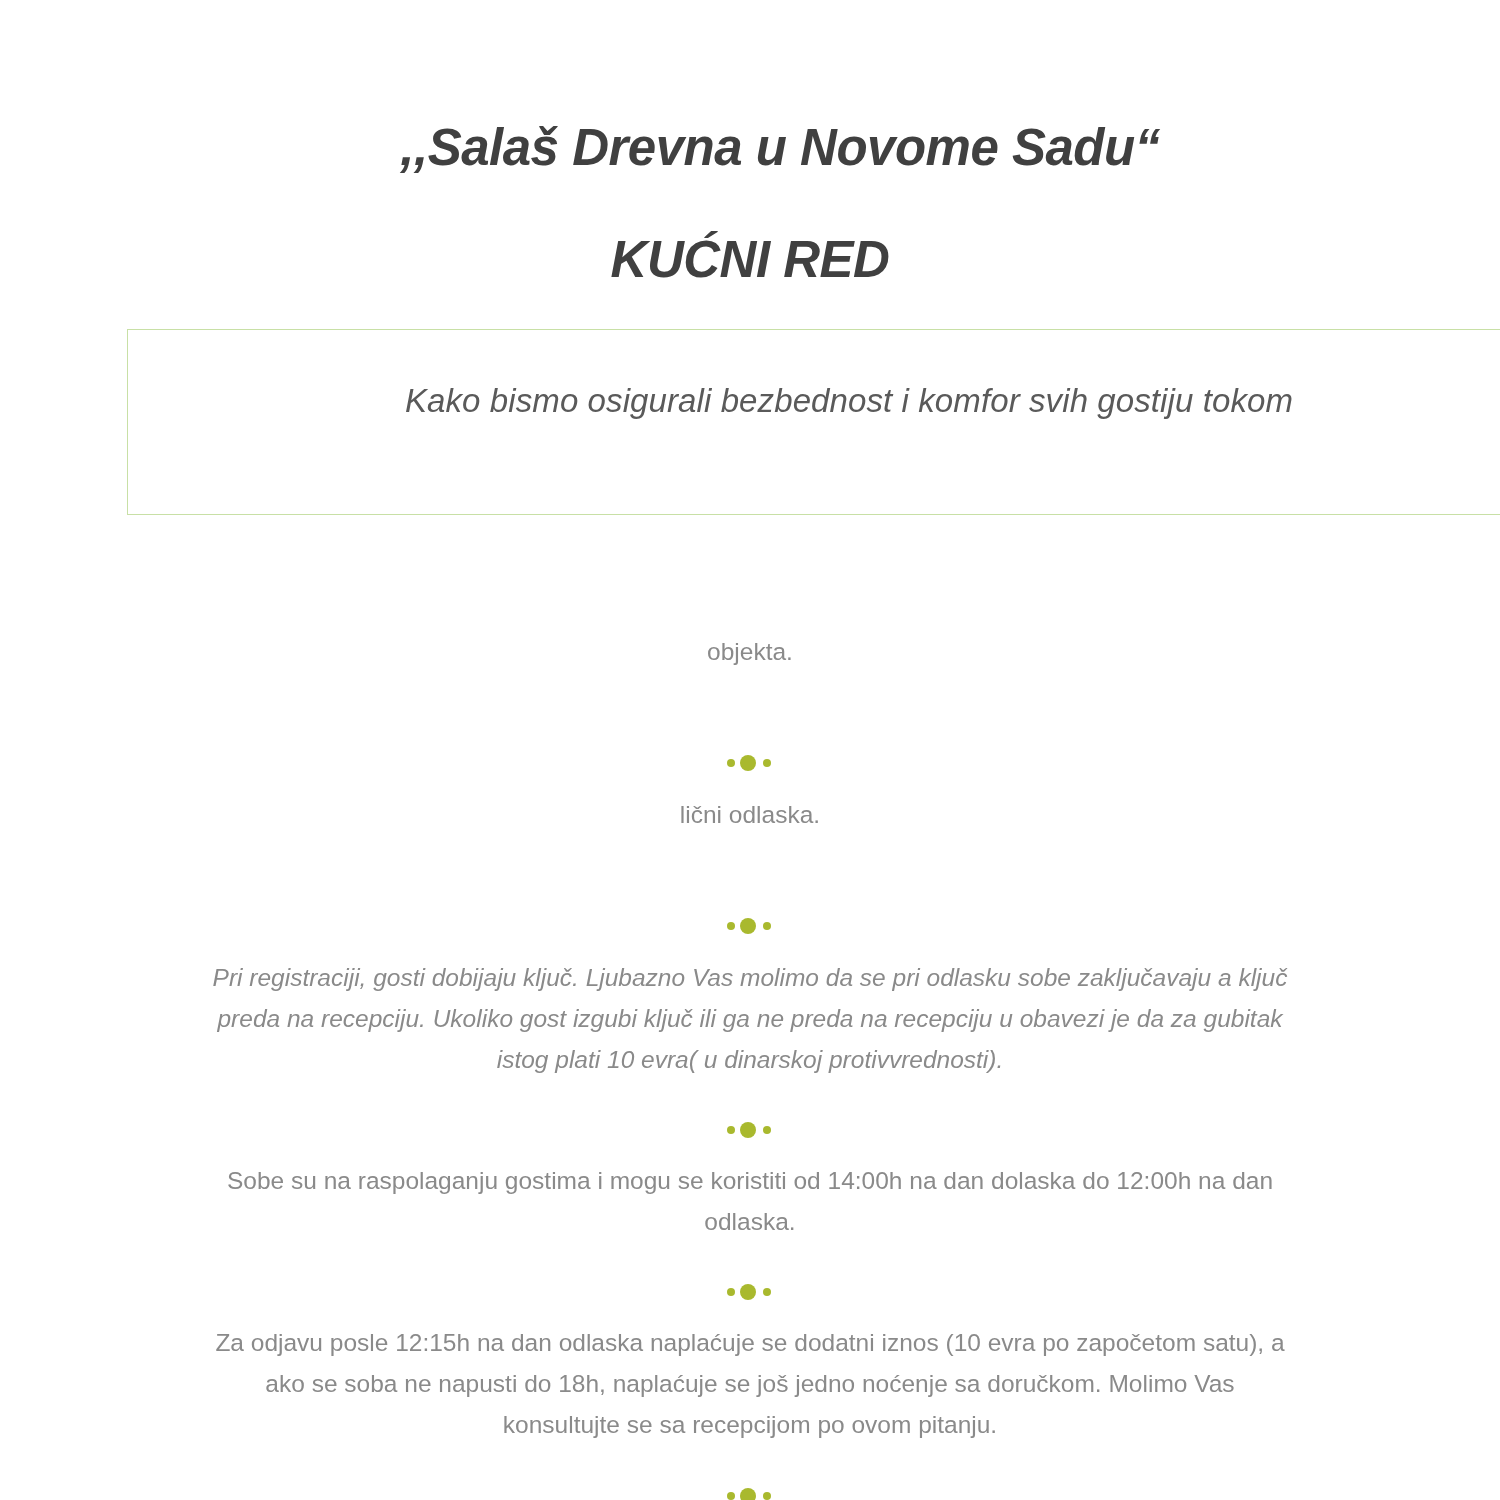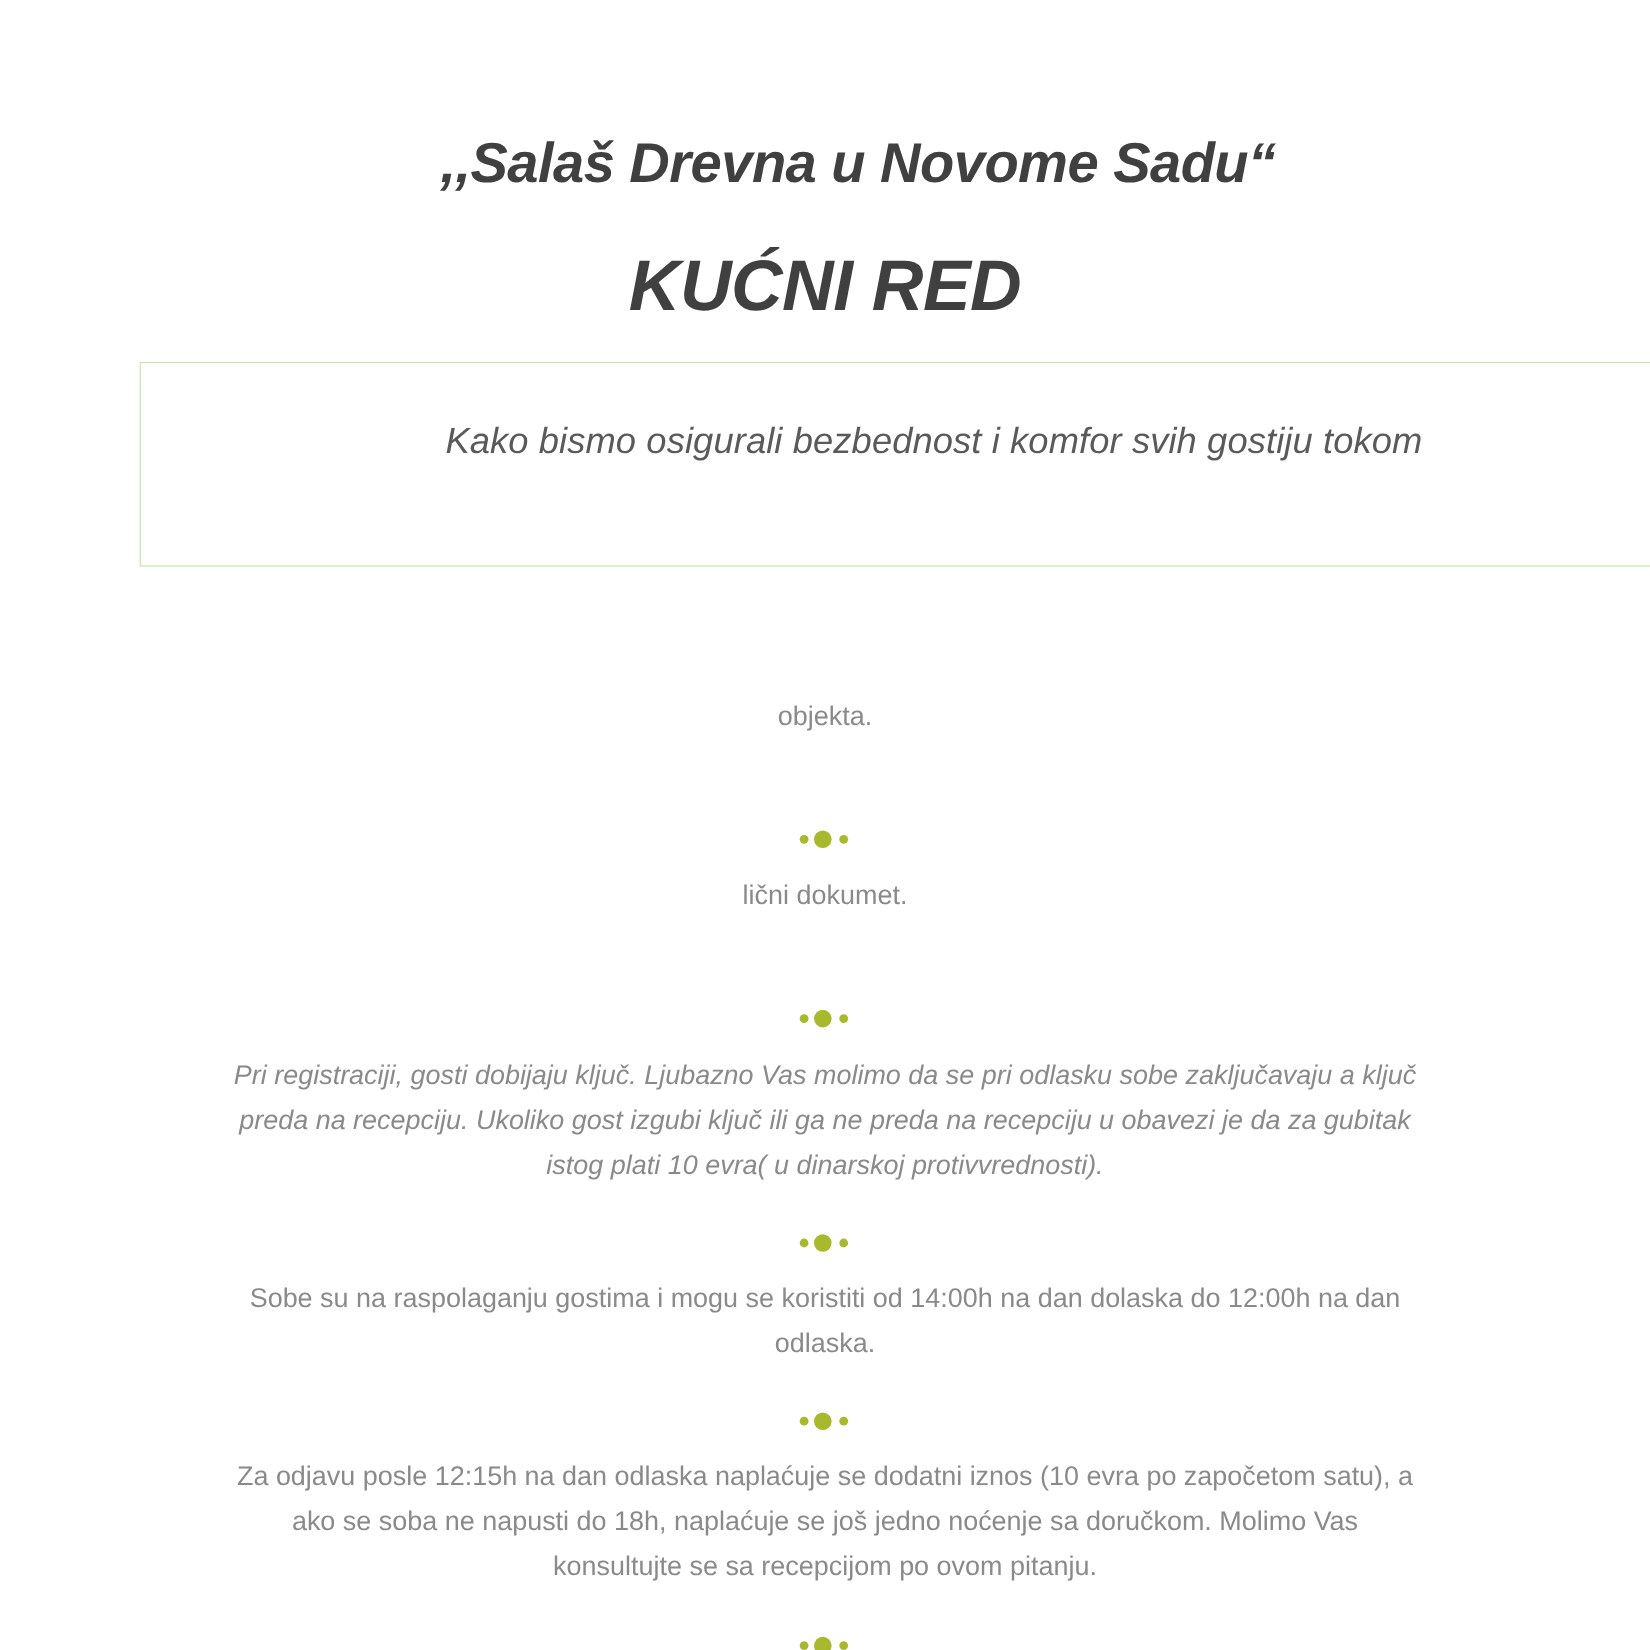--- a/index.html
+++ b/index.html
@@ -32,21 +32,21 @@
       letter-spacing: -0.5px;
     }
     .title-main {
       top: 116px;
       font-size: 51px;
       line-height: 64px;
       padding-left: 30px;
     }
     .title-sub {
       top: 228px;
-      font-size: 65px;
+      font-size: 51px;
       line-height: 64px;
     }
     .intro-box {
       position: absolute;
       left: 127px;
       top: 329px;
       width: 1444px;
       height: 186px;
       border: 1px solid #c8e0a6;
       box-sizing: border-box;
@@ -114,21 +114,21 @@
   <p class="rule" style="top:631px;">
     <span class="rule-line">objekta.</span>
   </p>
   <div class="ornament" style="top:753px;">
     <span class="dot small-left"></span>
       <span class="dot big"></span>
       <span class="dot small-right"></span>
   </div>
 
   <p class="rule" style="top:794px;">
-    <span class="rule-line">lični dokumet.</span>
+    <span class="rule-line">lični odlaska.</span>
   </p>
   <div class="ornament" style="top:916px;">
     <span class="dot small-left"></span>
       <span class="dot big"></span>
       <span class="dot small-right"></span>
   </div>
 
   <p class="rule" style="top:957px;font-style:italic;">
     <span class="rule-line">Pri registraciji, gosti dobijaju ključ. Ljubazno Vas molimo da se pri odlasku sobe zaključavaju a ključ</span>
     <span class="rule-line">preda na recepciju. Ukoliko gost izgubi ključ ili ga ne preda na recepciju u obavezi je da za gubitak</span>

